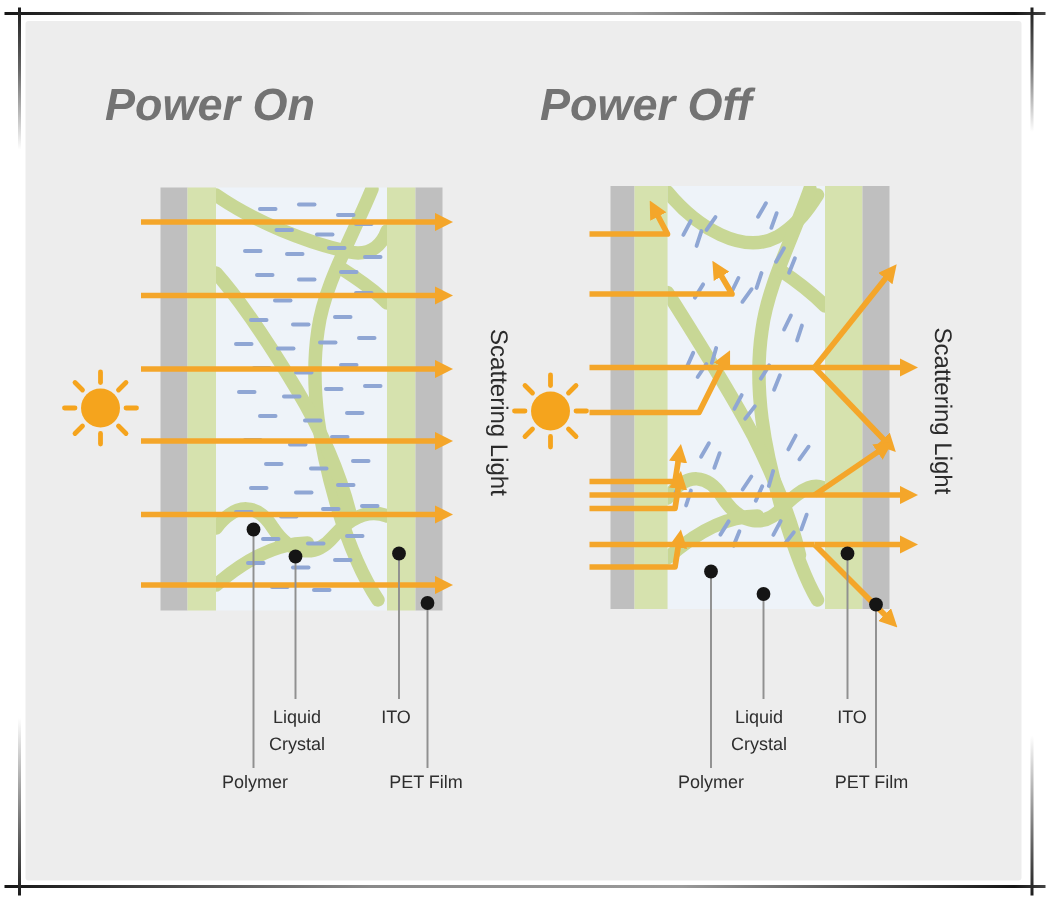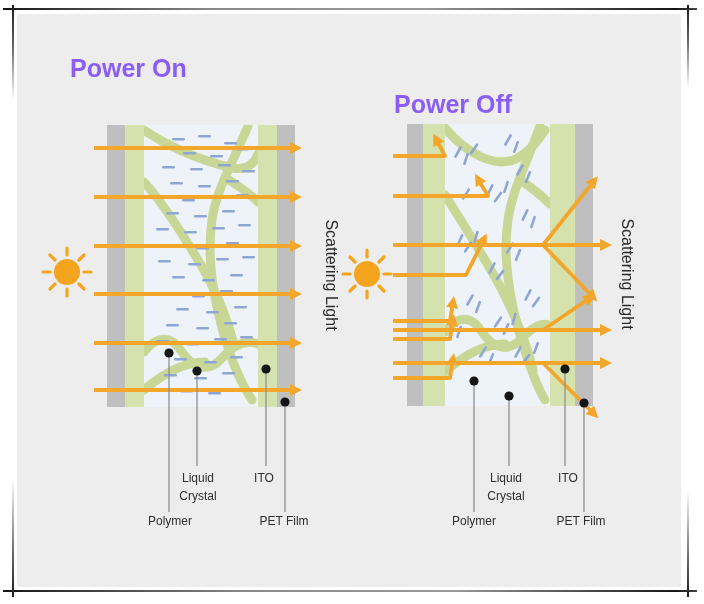--- a/index.html
+++ b/index.html
@@ -9,23 +9,23 @@
   .frame{position:absolute;background:#333;}
   .frame-top{left:3px;top:8px;width:694px;height:2px;
     background:linear-gradient(to right,#161616,#8a8a8a 30%,#9a9a9a 60%,#161616 97%,#444);}
   .frame-bottom{left:3px;top:590px;width:694px;height:2px;
     background:linear-gradient(to right,#161616,#8a8a8a 35%,#9a9a9a 65%,#161616 97%,#444);}
   .frame-left{left:12px;top:5px;width:2px;height:592px;
     background:linear-gradient(to bottom,#1c1c1c,#666 7%,rgba(0,0,0,0) 16%,rgba(0,0,0,0) 80%,#666 93%,#1c1c1c);}
   .frame-right{left:687px;top:5px;width:2px;height:592px;
     background:linear-gradient(to bottom,#1c1c1c,#666 6%,rgba(0,0,0,0) 14%,rgba(0,0,0,0) 82%,#666 94%,#1c1c1c);}
   .card{position:absolute;left:17px;top:14px;width:664px;height:573px;background:#EDEDED;border-radius:2px;}
-  .panel-title{position:absolute;margin:0;font-size:25px;font-weight:bold;color:#8b5cf6;letter-spacing:0px;}
+  .panel-title{position:absolute;margin:0;font-size:30px;font-weight:bold;color:#737373;letter-spacing:0px;font-style:italic;}
   .title-on{left:70px;top:54px;}
-  .title-off{left:394px;top:54px;margin-top:36px;}
+  .title-off{left:360px;top:54px;}
   .illu{position:absolute;}
   .illu-left{left:20px;top:100px;}
   .illu-right{left:340px;top:100px;}
   .scatter-label{position:absolute;font-size:16px;color:#2b2b2b;white-space:nowrap;
     transform:translate(-50%,-50%) rotate(90deg);}
   .scatter-left{left:331px;top:275px;}
   .scatter-right{left:627px;top:274px;}
   .callout-label{position:absolute;transform:translateX(-50%);font-size:12px;line-height:18px;
     color:#2e2e2e;text-align:center;white-space:nowrap;}
   .callout-label span{display:block;}

